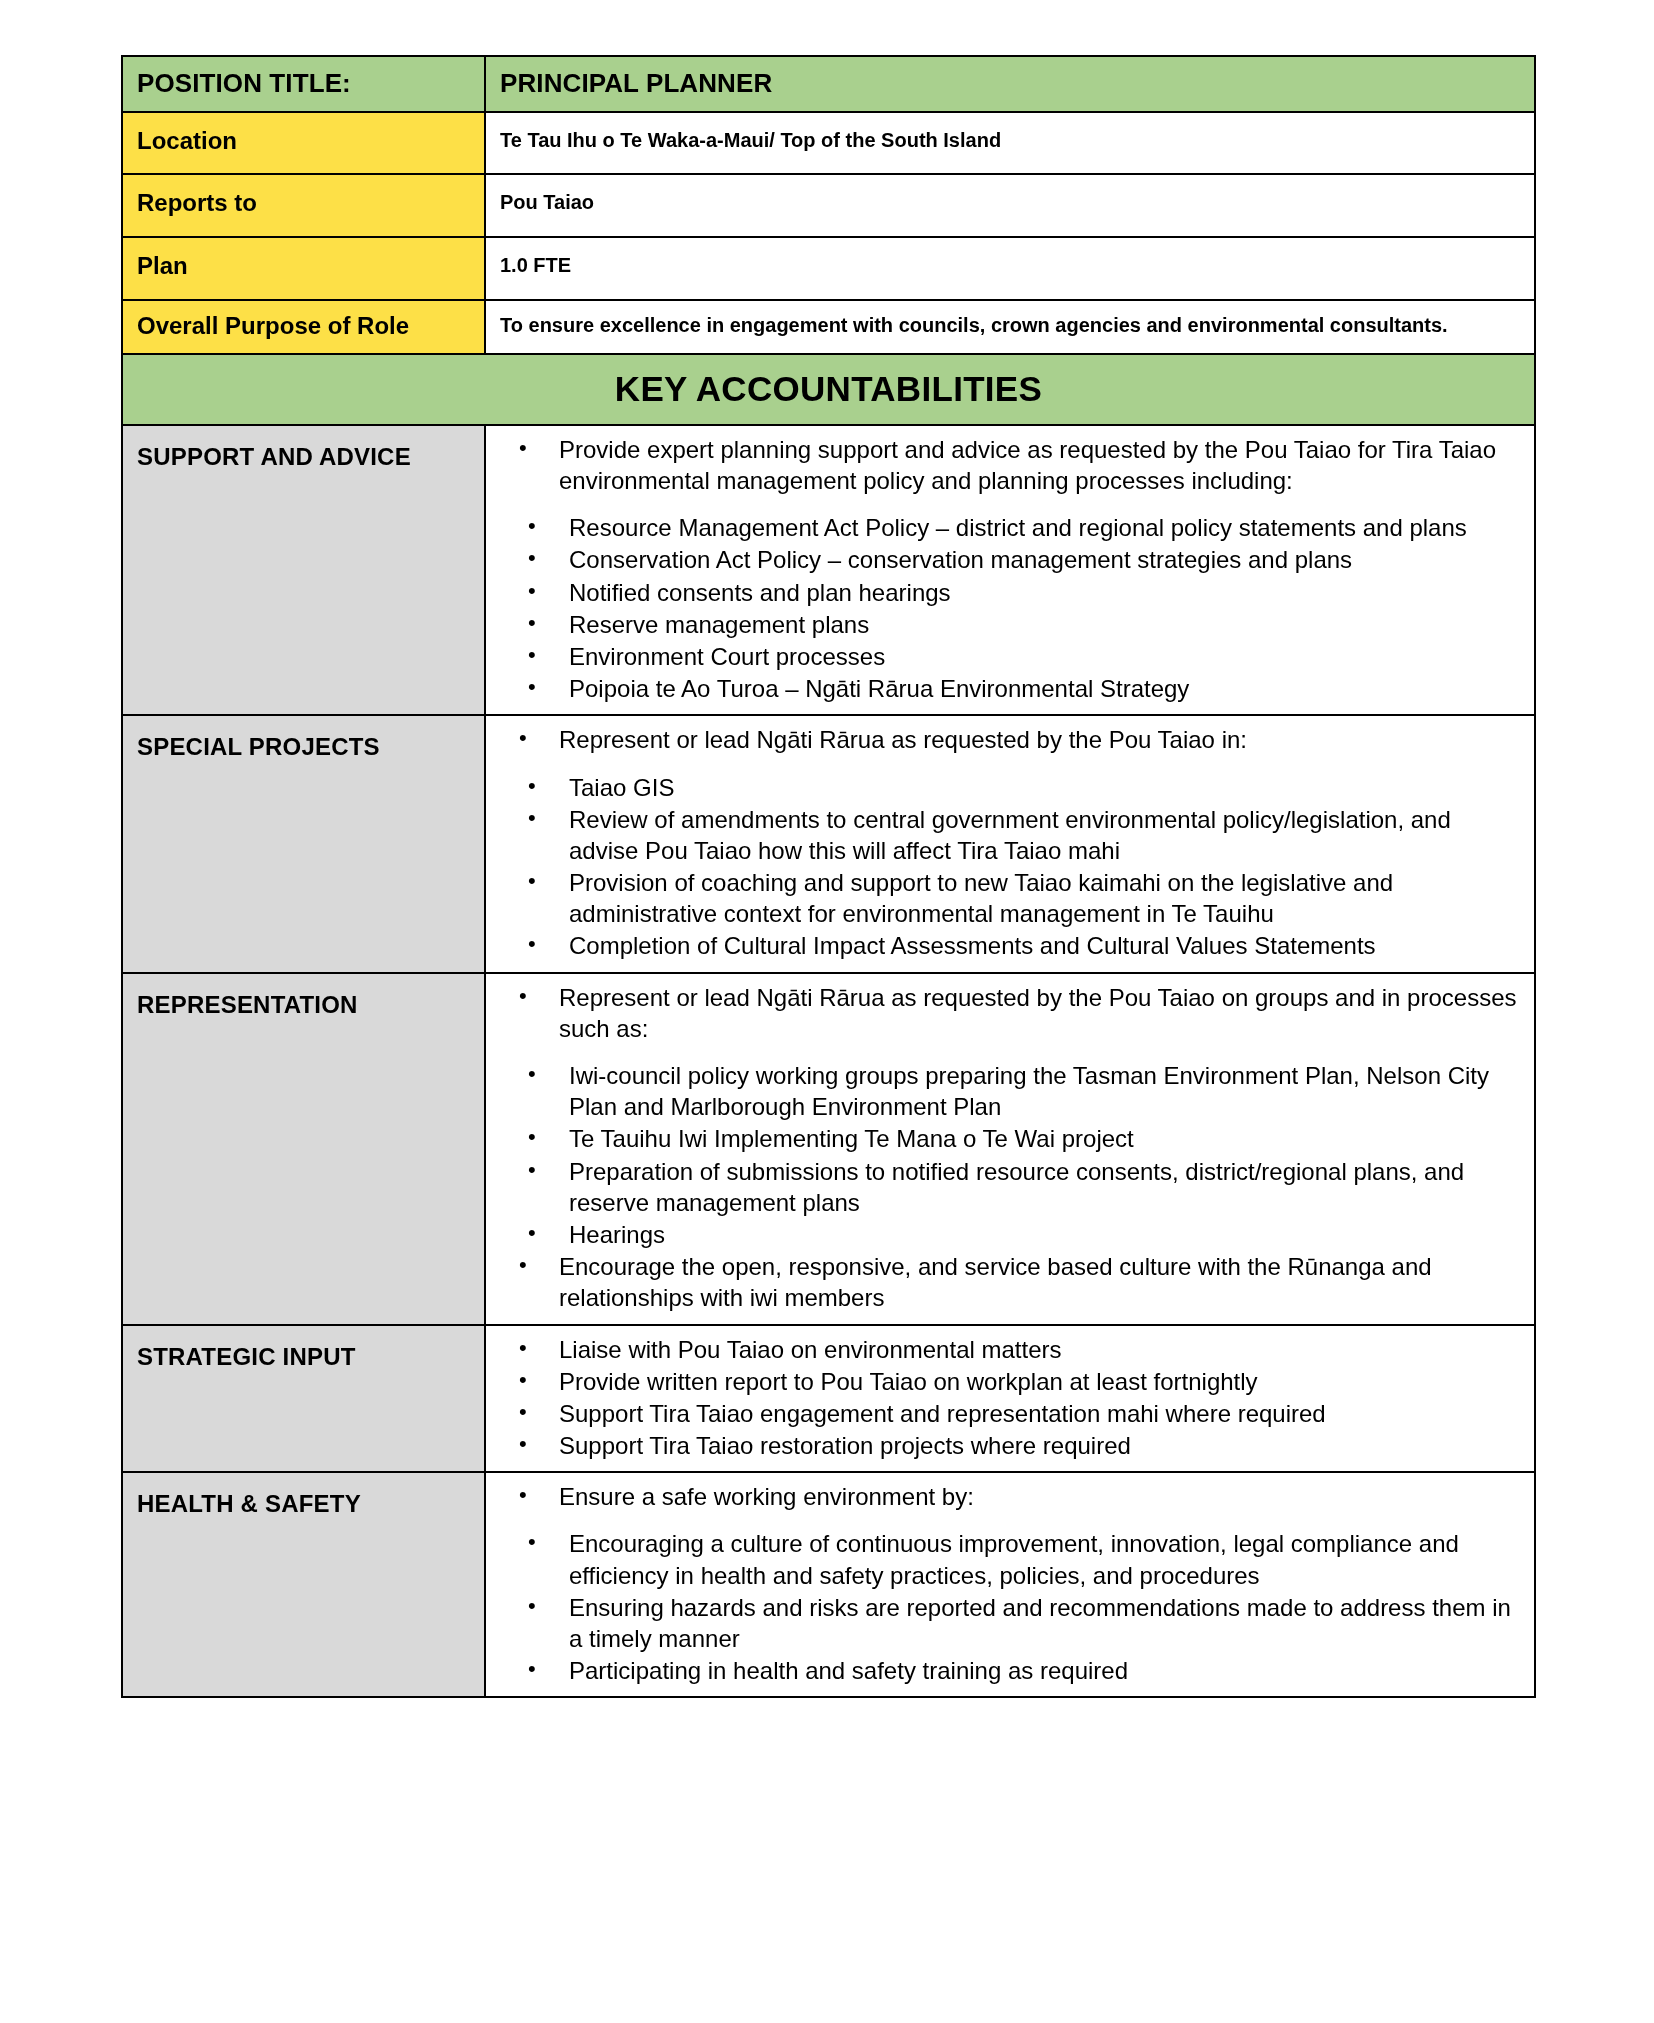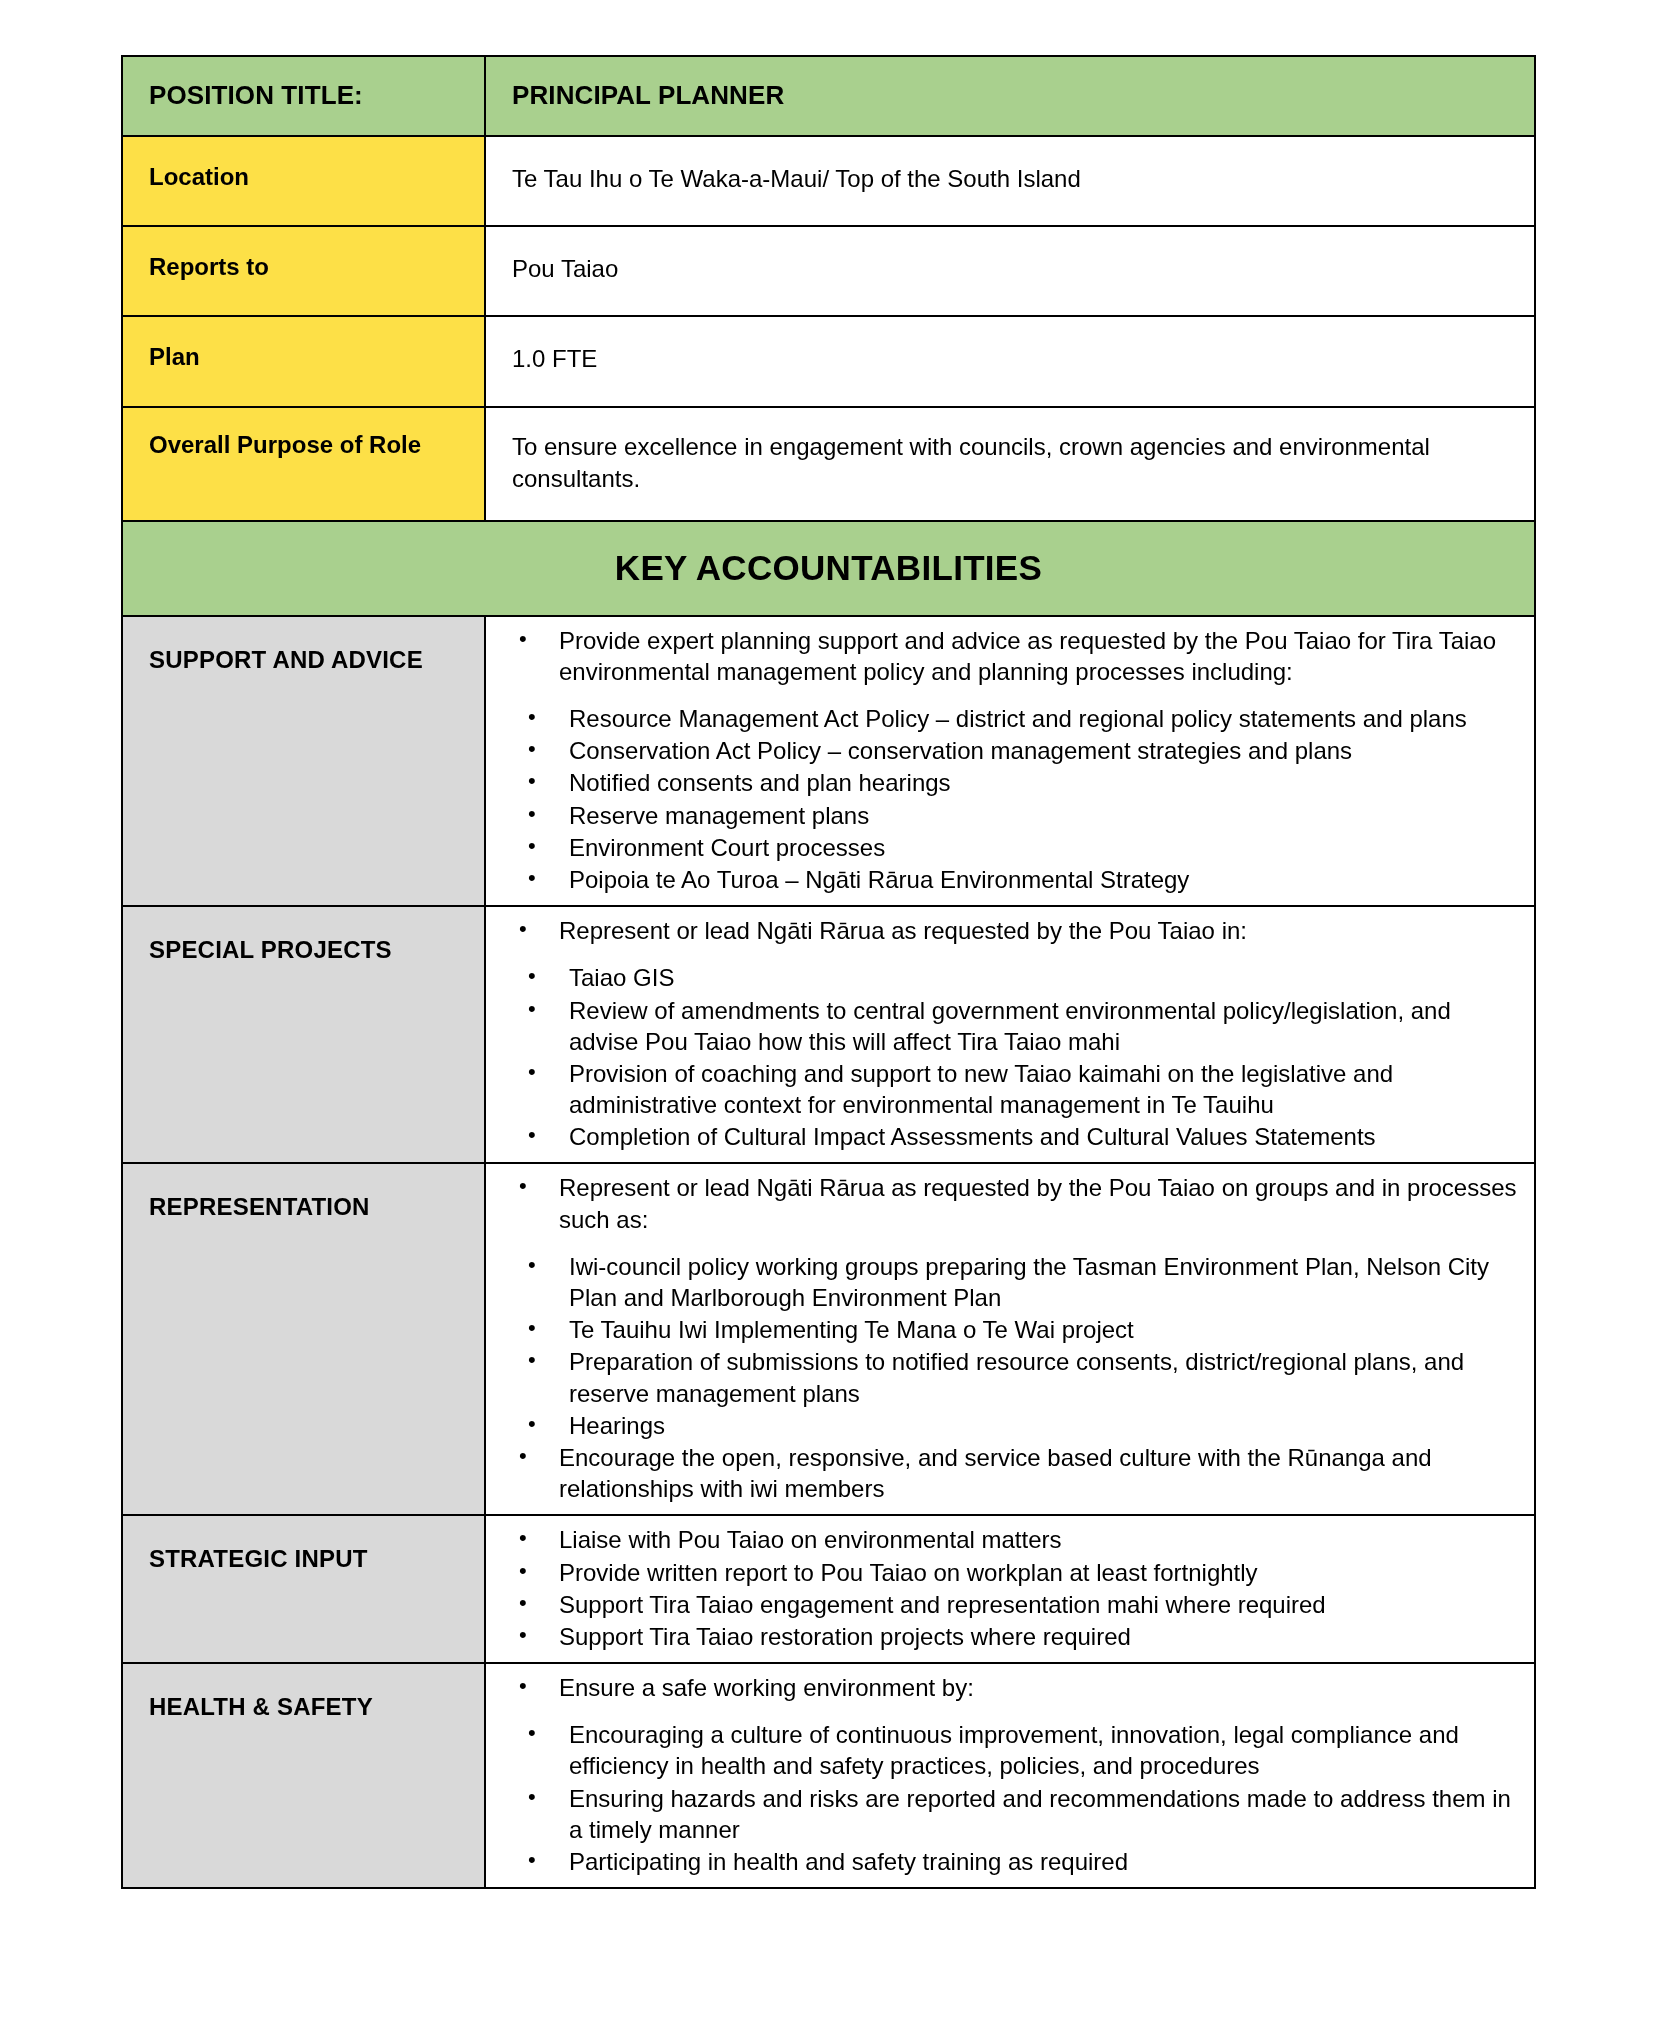--- a/index.html
+++ b/index.html
@@ -23,21 +23,21 @@
     background: #ffffff;
   }
   table.jd {
     width: 1413px;
     border-collapse: collapse;
     table-layout: fixed;
   }
   table.jd td {
     border: 2px solid #000000;
     vertical-align: top;
-    padding: 12px;
+    padding: 0;
   }
   col.label-col { width: 363px; }
   col.value-col { width: 1050px; }
 
   
   .cell-pad {
     padding: 11px 12px 12px 14px;
   }
   .title-label,
   .title-value {
@@ -55,22 +55,22 @@
   }
   .info-label .txt {
     font-weight: bold;
     font-size: 24px;
     line-height: 1.2;
   }
   .info-value {
     background: #ffffff;
   }
   .info-value .txt {
-    font-weight: normal;
-    font-size: 24px;
+    font-weight: bold;
+    font-size: 20px;
     line-height: 1.35;
   }
   .info-row-tall .cell-pad { padding-top: 14px; padding-bottom: 18px; }
 
   
   .ka-band {
     background: #a9d08e;
     text-align: center;
   }
   .ka-band .txt {

